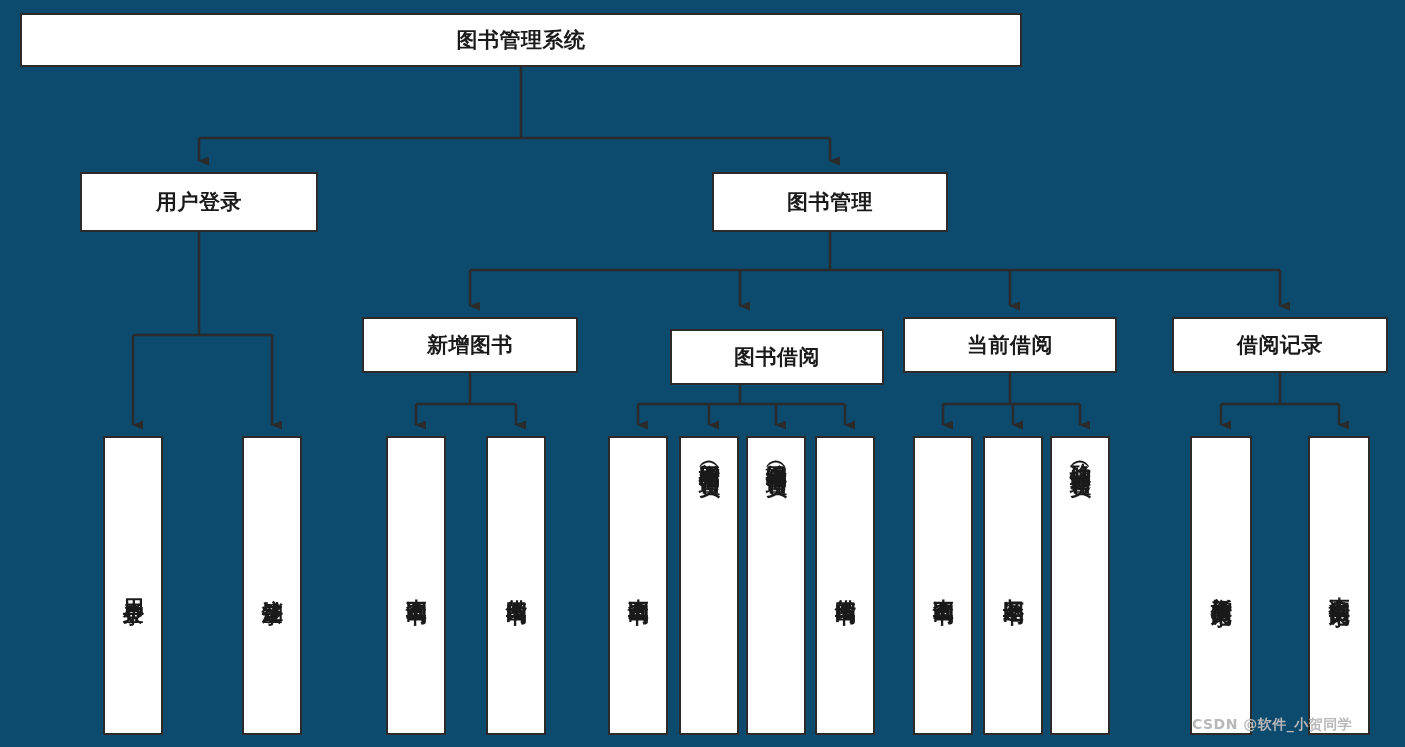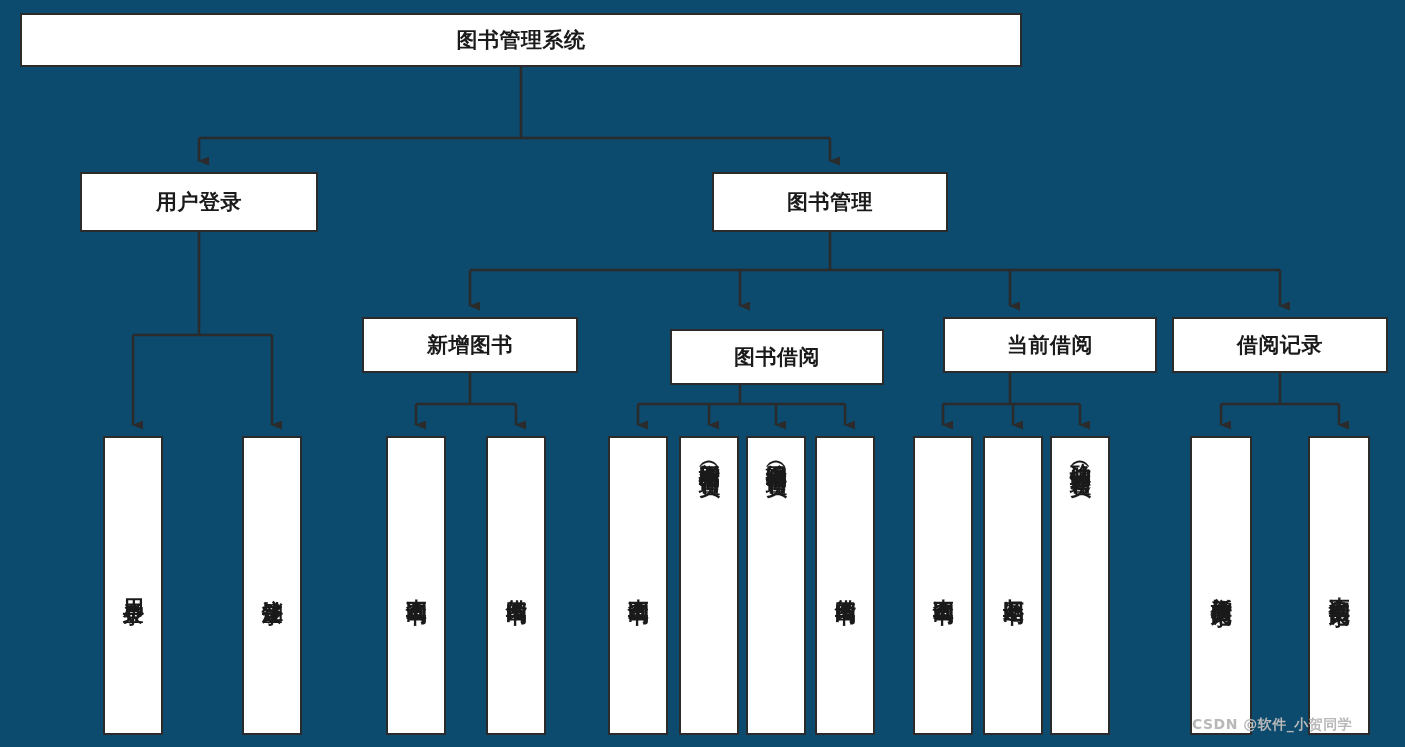--- a/index.html
+++ b/index.html
@@ -127,21 +127,21 @@
       </div>
       <div class="node" style="left: 712px; top: 172px; width: 236px; height: 60px; justify-content: center;">
         <span class="node-label">图书管理</span>
       </div>
       <div class="node" style="left: 362px; top: 317px; width: 216px; height: 56px;">
         <span class="node-label">新增图书</span>
       </div>
       <div class="node" style="left: 670px; top: 317px; width: 214px; height: 56px; margin-top: 12px;">
         <span class="node-label">图书借阅</span>
       </div>
-      <div class="node" style="left: 903px; top: 317px; width: 214px; height: 56px; margin-left: 40px;">
+      <div class="node" style="left: 903px; top: 317px; width: 214px; height: 56px;">
         <span class="node-label">当前借阅</span>
       </div>
       <div class="node" style="left: 1172px; top: 317px; width: 216px; height: 56px;">
         <span class="node-label">借阅记录</span>
       </div>
       <div class="node leaf centered" style="left: 103px; top: 436px; width: 60px; height: 299px;">
         <span class="node-label">用户登录</span>
       </div>
       <div class="node leaf centered" style="left: 242px; top: 436px; width: 60px; height: 299px;">
         <span class="node-label">注销登录</span>

